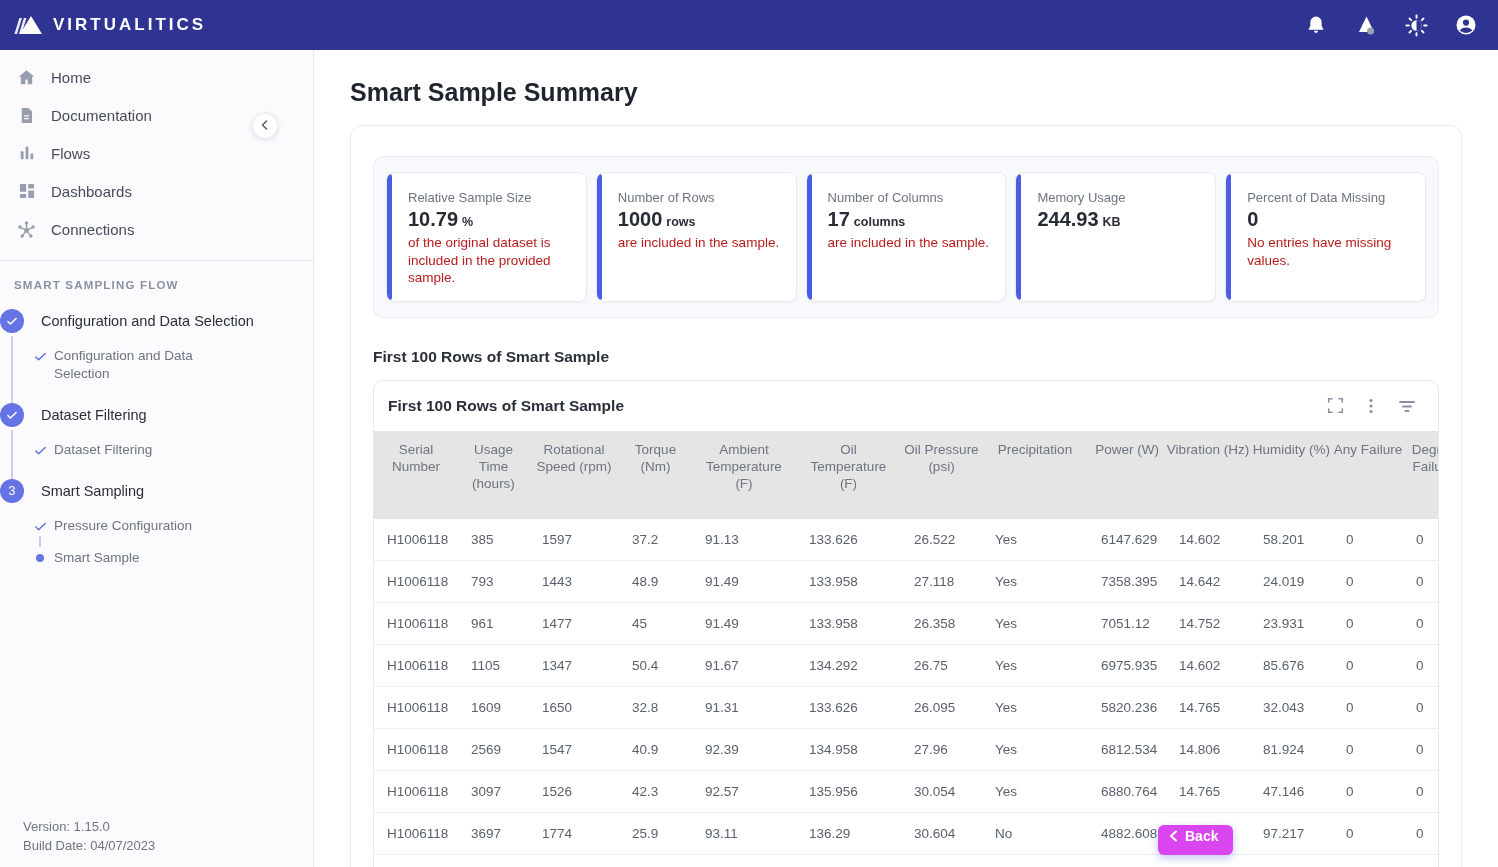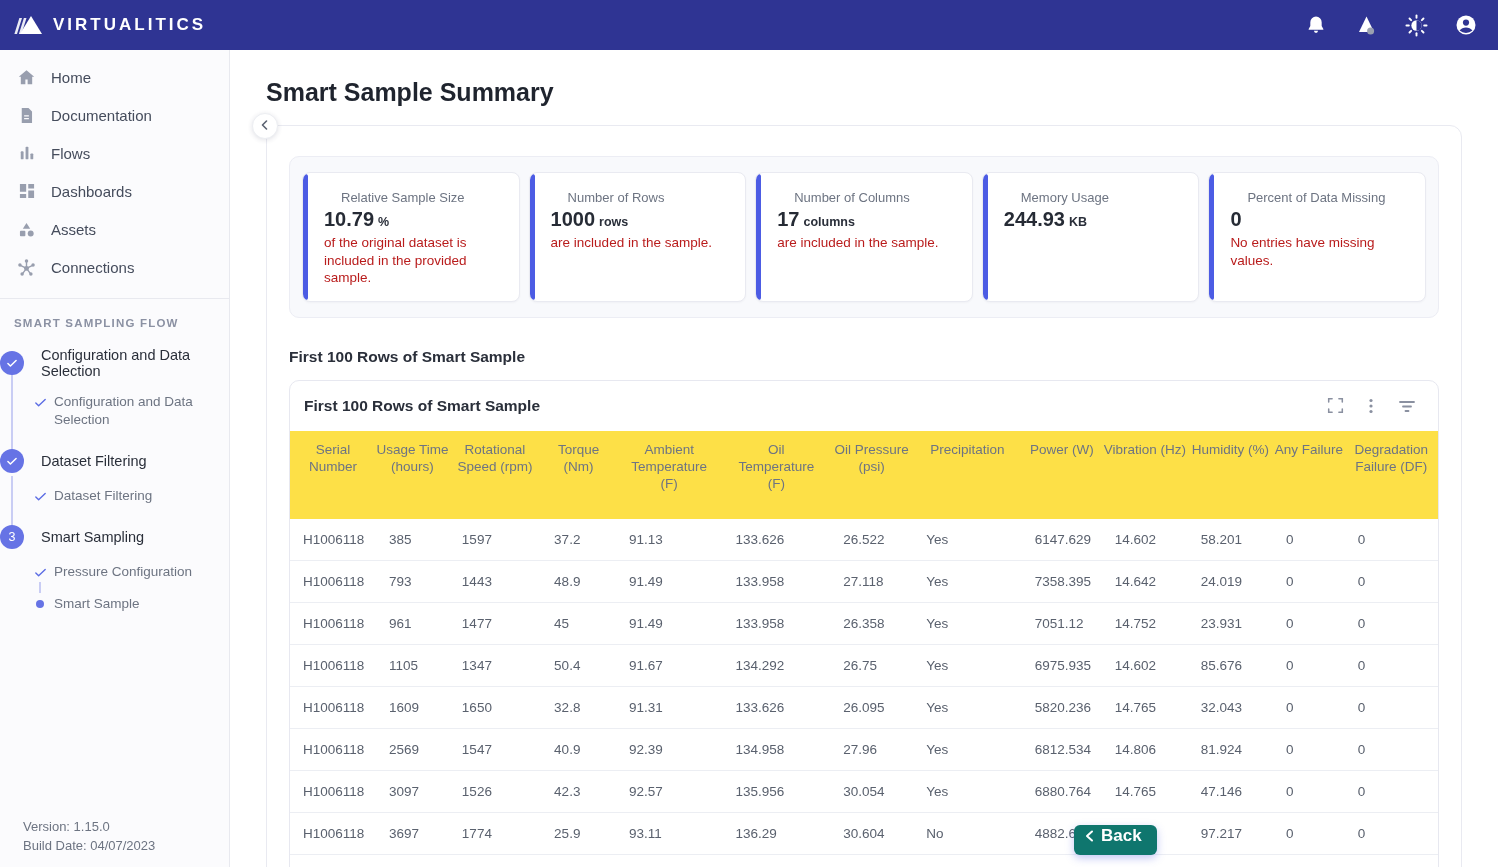--- a/index.html
+++ b/index.html
@@ -10,21 +10,21 @@
   
   .navbar { height:50px; background:#2f3493; display:flex; align-items:center;
     padding:0 20px 0 14px; flex:0 0 auto; }
   .brand { display:flex; align-items:center; gap:9px; }
   .brand-text { color:#fff; font-size:17px; font-weight:600; letter-spacing:3px; }
   .nav-actions { margin-left:auto; display:flex; align-items:center; gap:26px; }
   .nav-action { width:24px; height:24px; cursor:pointer; display:flex; align-items:center; justify-content:center; }
 
   
   .body { flex:1; display:flex; position:relative; min-height:0; }
-  .sidebar { width:230px; flex:0 0 auto; background:#fbfbfd; border-right:1px solid #e8e9ef;
+  .sidebar { width:314px; flex:0 0 auto; background:#fbfbfd; border-right:1px solid #e8e9ef;
     position:relative; padding-top:8px; }
   .collapse-btn { position:absolute; left:252px; top:63px; width:26px; height:26px; border-radius:50%;
     background:#fff; border:1px solid #eceef2; box-shadow:0 1px 5px rgba(40,45,80,.14);
     color:#5a6170; font-size:15px; line-height:1; display:flex; align-items:center; justify-content:center;
     cursor:pointer; z-index:5; padding-bottom:2px; }
 
   .nav-item { height:38px; display:flex; align-items:center; gap:14px; padding:0 16px; cursor:pointer; }
   .nav-icon { width:21px; height:21px; display:flex; align-items:center; justify-content:center; }
   .nav-label { font-size:15px; color:#454c5c; }
 
@@ -53,44 +53,44 @@
   .main { flex:1; position:relative; padding:0 36px; overflow:hidden; }
   .page-title { font-size:25px; font-weight:700; color:#1f242e; margin-top:28px; }
   .outer-card { margin-top:18px; border:1px solid #e9eaf1; border-radius:12px; background:#fff;
     padding:30px 22px 40px; height:820px; }
 
   .stats-panel { background:#f8f9fc; border:1px solid #ecedf4; border-radius:10px;
     padding:15px 12px; display:flex; gap:9px; }
   .stat-card { position:relative; flex:1; background:#fff; border:1px solid #e9eaf1; border-radius:8px;
     padding:17px 16px 14px 21px; min-height:124px; box-shadow:0 1px 2px rgba(40,45,80,.04); overflow:hidden; }
   .stat-accent { position:absolute; left:0; top:1px; bottom:1px; width:5px; border-radius:4px; background:#4c5ce4; }
-  .stat-label { font-size:13px; color:#6d7482;margin-left:17px; }
+  .stat-label { font-size:13px; color:#6d7482; }
   .stat-value-row { margin-top:3px; display:flex; align-items:baseline; gap:4px; }
   .stat-value { font-size:20px; font-weight:700; color:#262b35; }
   .stat-unit { font-size:12.5px; font-weight:700; color:#2a2f3a; }
   .stat-desc { margin-top:3px; font-size:13.5px; color:#b91c1c; line-height:17.5px; max-width:185px; }
 
   .section-heading { font-size:15.5px; font-weight:600; color:#2a2f3a; margin:30px 0 14px 0; }
 
   .table-card { border:1px solid #e7e8f0; border-radius:10px; background:#fff; overflow:hidden; }
   .table-card-header { height:50px; display:flex; align-items:center; padding:0 20px 0 14px; }
   .tc-title { font-size:15.5px; font-weight:700; color:#2a2f3a; }
   .tc-icons { margin-left:auto; display:flex; align-items:center; gap:14px; }
   .tc-icon { width:22px; height:22px; display:flex; align-items:center; justify-content:center; cursor:pointer; }
 
   table.grid { width:100%; border-collapse:collapse; table-layout:fixed; }
-  .grid thead th { background:#fde047; height:88px; vertical-align:top; padding-top:10px;
+  .grid thead th { background:#e5e5e5; height:88px; vertical-align:top; padding-top:10px;
     font-size:13.5px; font-weight:400; color:#6e7482; text-align:center; line-height:17px; }
   .grid thead th .hwrap { display:inline-block; max-width:92px; }
   .grid tbody td { height:42px; font-size:13.5px; color:#5a616e; text-align:left;
     padding-left:13px; border-top:1px solid #eceef3; white-space:nowrap; overflow:hidden; }
   .grid tbody tr:first-child td { border-top:none; }
 
   .back-btn { position:absolute; left:844px; bottom:12px; height:30px; padding:0 15px 8px 11px;
-    background:#0f766e; border:none; border-radius:6px; color:#fff; font-size:17px; font-weight:700;
+    background:#d946ef; border:none; border-radius:6px; color:#fff; font-size:14px; font-weight:700;
     font-family:inherit; display:flex; align-items:center; gap:7px; cursor:pointer;
     box-shadow:0 3px 8px rgba(76,91,226,.35); }
 </style>
 </head>
 <body>
 
 <div class="app">
   <header class="navbar">
     <div class="brand">
       <svg width="30" height="26" viewBox="0 0 30 26">
@@ -172,30 +172,20 @@
           <div class="nav-item">
             <span class="nav-icon">
               <svg width="20" height="20" viewBox="0 0 24 24" fill="#989eae">
                 <path d="M3.5 3.5h7.5v9.5H3.5z M13.5 3.5h7v5.5h-7z M13.5 11.5h7v9h-7z M3.5 15.5h7.5v5H3.5z"></path>
               </svg>
             </span>
             <span class="nav-label">Dashboards</span>
           </div>
           <div class="nav-item">
             <span class="nav-icon">
-              <svg width="21" height="21" viewBox="0 0 24 24" fill="#989eae">
-                <path d="M12 4.5l4.2 6.5H7.8z"></path>
-                <rect x="4.5" y="13.5" width="6.2" height="6.2" rx="1"></rect>
-                <circle cx="16.8" cy="16.6" r="3.4"></circle>
-              </svg>
-            </span>
-            <span class="nav-label">Assets</span>
-          </div>
-          <div class="nav-item">
-            <span class="nav-icon">
               <svg width="21" height="21" viewBox="0 0 24 24">
                 <g stroke="#989eae" stroke-width="1.6">
                   <line x1="12" y1="13" x2="12" y2="5"></line>
                   <line x1="12" y1="13" x2="5" y2="9.5"></line>
                   <line x1="12" y1="13" x2="19" y2="9.5"></line>
                   <line x1="12" y1="13" x2="7.5" y2="19"></line>
                   <line x1="12" y1="13" x2="16.5" y2="19"></line>
                 </g>
                 <g fill="#989eae">
                   <circle cx="12" cy="13" r="2.8"></circle>

